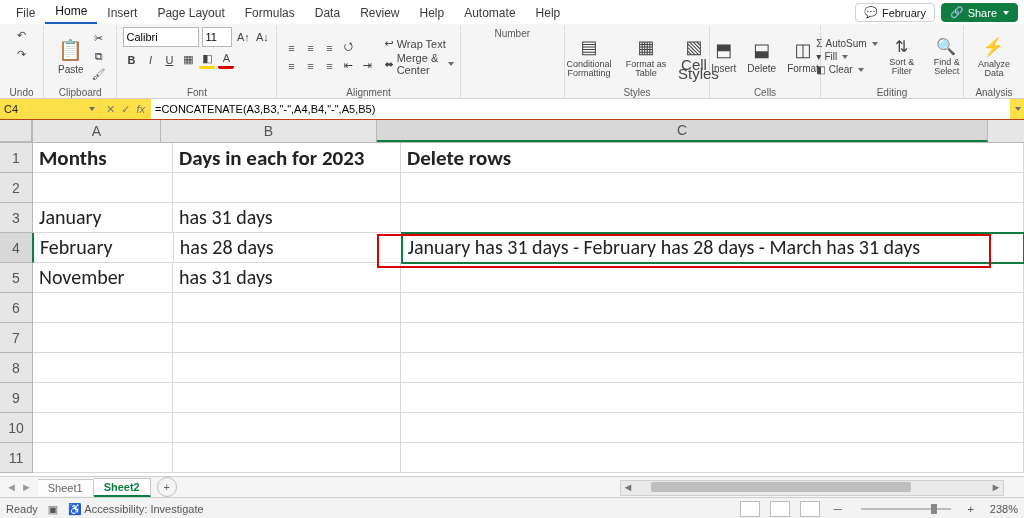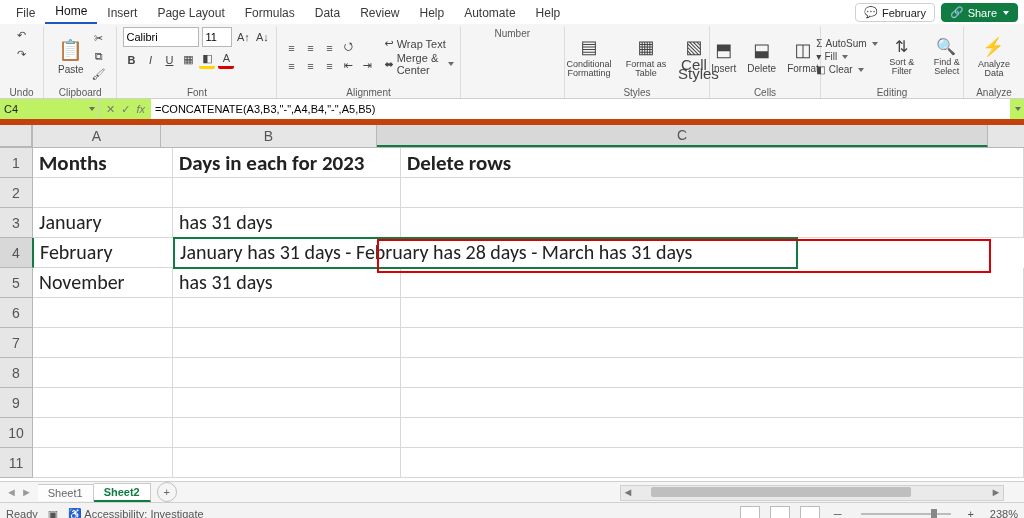--- a/index.html
+++ b/index.html
@@ -124,22 +124,22 @@
     border-right: 3px solid transparent;
     border-top: 4px solid #6a6a6a;
     margin-left: 2px;
   }
 
   
   .formula-row {
     display: flex;
     align-items: flex-end;
     height: 20px;
-    border-bottom: 6px solid #c2410c;
-    background: #bef264;
+    border-bottom: 1px solid #c2410c;
+    background: #fde047;
     font-size: 11px;
   }
   .name-box {
     width: 100px;
     height: 100%;
     border-right: 1px solid #d0d0d0;
     display: flex;
     align-items: center;
     padding: 0 4px;
     box-sizing: border-box;
@@ -513,21 +513,21 @@
     <div class="group-label">Editing</div>
   </div>
 
   <div class="group" style="width:52px;border-right:none">
     <div class="group-body">
       <div class="rbtn">
         <span style="font-size:18px">⚡</span>
         <span class="lbl" style="width:40px;font-size:9px;line-height:9px;text-align:center">Analyze Data</span>
       </div>
     </div>
-    <div class="group-label">Analyze</div>
+    <div class="group-label">Analysis</div>
   </div>
 
 </div>
 
 <div class="formula-row">
   <div class="name-box">
     <span>C4</span>
     <span class="caret"></span>
   </div>
   <div class="fx-icons">
@@ -563,20 +563,21 @@
     </div>
     <div class="row">
       <div class="rh">3</div>
       <div class="cell" style="width:127px">January</div>
       <div class="cell" style="width:215px">has 31 days</div>
       <div class="cell" style="width:610px"></div>
     </div>
     <div class="row">
       <div class="rh selrow">4</div>
       <div class="cell" style="width:127px">February</div>
+      <div class="cell" style="width:215px">has 28 days</div>
       <div class="cell sel-cell" style="width:610px">January has 31 days - February has 28 days - March has 31 days</div>
     </div>
     <div class="row">
       <div class="rh">5</div>
       <div class="cell" style="width:127px">November</div>
       <div class="cell" style="width:215px">has 31 days</div>
       <div class="cell" style="width:610px"></div>
     </div>
     <div class="row">
       <div class="rh">6</div>

